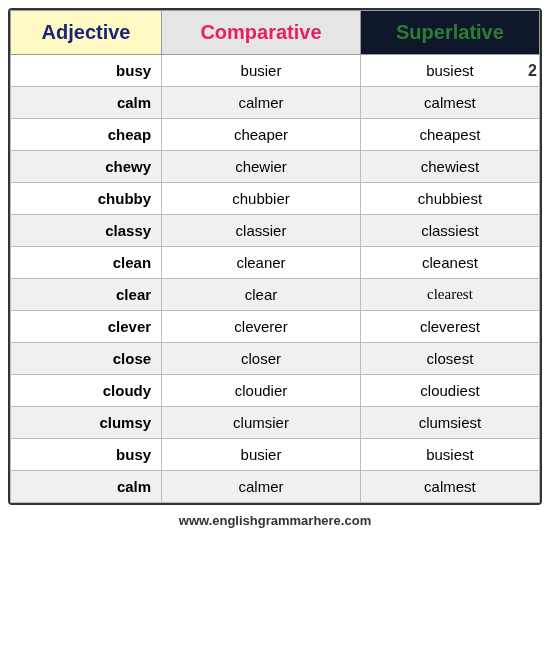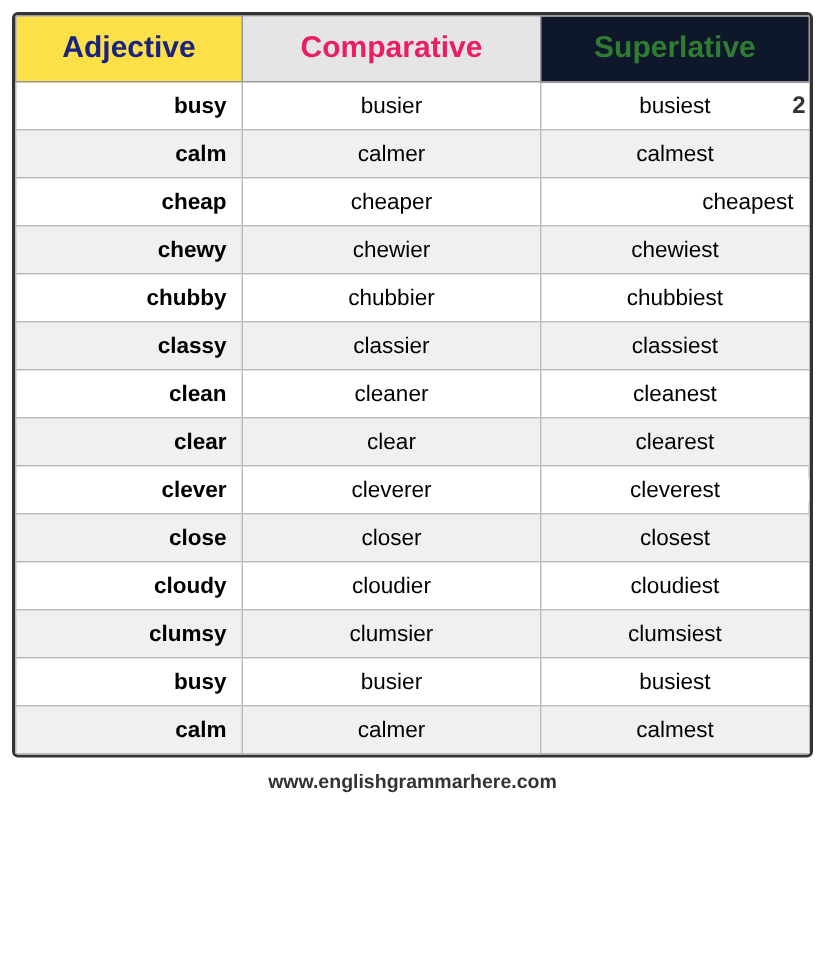--- a/index.html
+++ b/index.html
@@ -27,21 +27,21 @@
     }
 
     thead tr th {
       padding: 10px 6px;
       font-size: 20px;
       font-weight: bold;
       border: 1px solid #999;
       text-align: center;
     }
 
-    thead tr th:nth-child(1) { color: #1a237e; background: #fde047; }
+    thead tr th:nth-child(1) { color: #1a237e; background: #fef9c3; }
     thead tr th:nth-child(2) { color: #e91e63; background: #e5e5e5; }
     thead tr th:nth-child(3) { color: #2e7d32; background: #0f172a; }
 
     tbody tr td {
       padding: 7px 10px;
       font-size: 15px;
       border: 1px solid #bbb;
       text-align: center;
     }
 
@@ -90,21 +90,21 @@
           <td style="position: relative;">busiest   <span class="page-num">2</span></td>
         </tr>
         <tr>
           <td>calm</td>
           <td>calmer</td>
           <td style="position: relative;">calmest</td>
         </tr>
         <tr>
           <td>cheap</td>
           <td>cheaper</td>
-          <td style="position: relative; text-align: right;">cheapest</td>
+          <td style="position: relative;">cheapest</td>
         </tr>
         <tr>
           <td>chewy</td>
           <td>chewier</td>
           <td style="position: relative;">chewiest</td>
         </tr>
         <tr>
           <td>chubby</td>
           <td>chubbier</td>
           <td style="position: relative;">chubbiest</td>
@@ -115,21 +115,21 @@
           <td style="position: relative; text-align: center;">classiest</td>
         </tr>
         <tr>
           <td>clean</td>
           <td>cleaner</td>
           <td style="position: relative; margin-top: 24px;">cleanest</td>
         </tr>
         <tr>
           <td>clear</td>
           <td>clear</td>
-          <td style="position: relative;">clearest</td>
+          <td style="position: relative; font-family: Liberation Serif, serif;">clearest</td>
         </tr>
         <tr>
           <td>clever</td>
           <td>cleverer</td>
           <td style="position: relative; border-radius: 13px;">cleverest</td>
         </tr>
         <tr>
           <td>close</td>
           <td>closer</td>
           <td style="position: relative;">closest</td>

